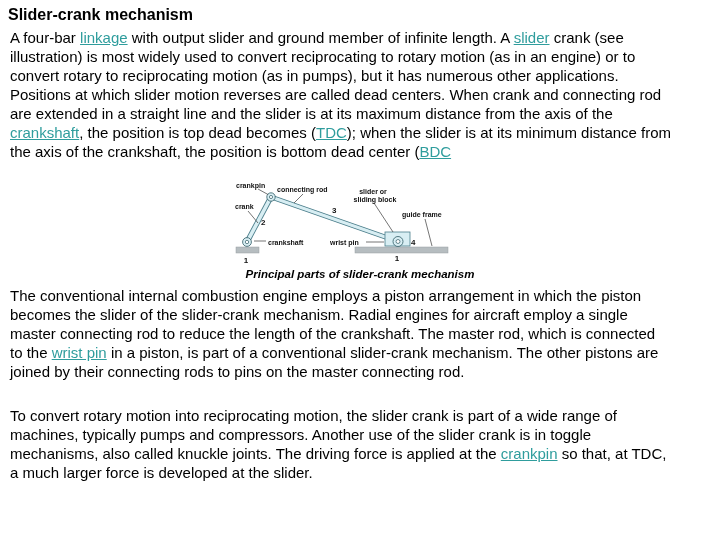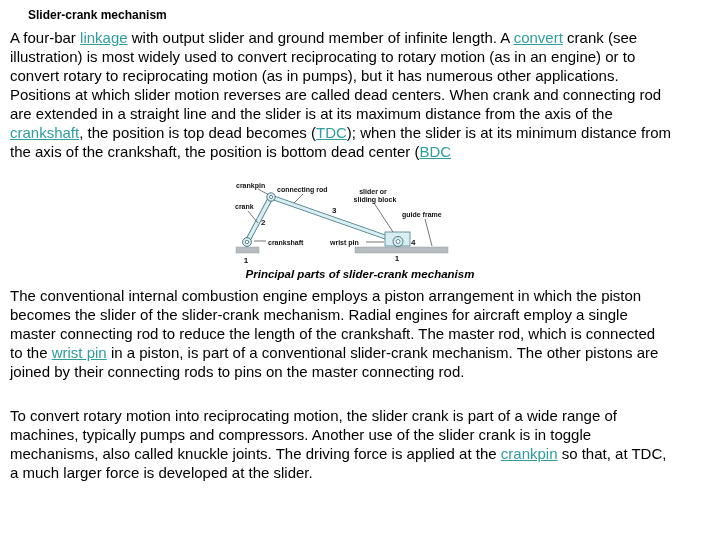--- a/index.html
+++ b/index.html
@@ -13,21 +13,21 @@
   html,body{width:720px;height:540px;}
   body{
     position:relative;
     background:#ffffff;
     font-family:"Liberation Sans",sans-serif;
     color:var(--text);
     overflow:hidden;
   }
   .page-title{
     position:absolute;left:8px;top:6px;
-    font-size:12px;font-weight:bold;line-height:18px;margin-left:20px;
+    font-size:16px;font-weight:bold;line-height:18px;
   }
   .para{
     position:absolute;left:10px;width:712px;
     font-size:15px;line-height:19px;
     white-space:pre-wrap;
   }
   .para-1{top:28px;}
   .para-2{top:286px;}
   .para-3{top:406px;}
   .para a{
@@ -53,21 +53,21 @@
     text-align:center;
     font-size:11.5px;font-weight:bold;font-style:italic;
     line-height:14px;
   }
 </style>
 </head>
 <body>
 
 <h1 class="page-title">Slider-crank mechanism</h1>
 
-<div class="para para-1"><span>A four-bar </span><a href="#">linkage</a><span> with output slider and ground member of infinite length. A </span><a href="#">convert</a><span> crank (see
+<div class="para para-1"><span>A four-bar </span><a href="#">linkage</a><span> with output slider and ground member of infinite length. A </span><a href="#">slider</a><span> crank (see
 illustration) is most widely used to convert reciprocating to rotary motion (as in an engine) or to
 convert rotary to reciprocating motion (as in pumps), but it has numerous other applications.
 Positions at which slider motion reverses are called dead centers. When crank and connecting rod
 are extended in a straight line and the slider is at its maximum distance from the axis of the
 </span><a href="#">crankshaft</a><span>, the position is top dead becomes (</span><a href="#">TDC</a><span>); when the slider is at its minimum distance from
 the axis of the crankshaft, the position is bottom dead center (</span><a href="#">BDC</a></div>
 
 <div class="figure">
   <svg viewBox="0 0 235 95" xmlns="http://www.w3.org/2000/svg">
 

